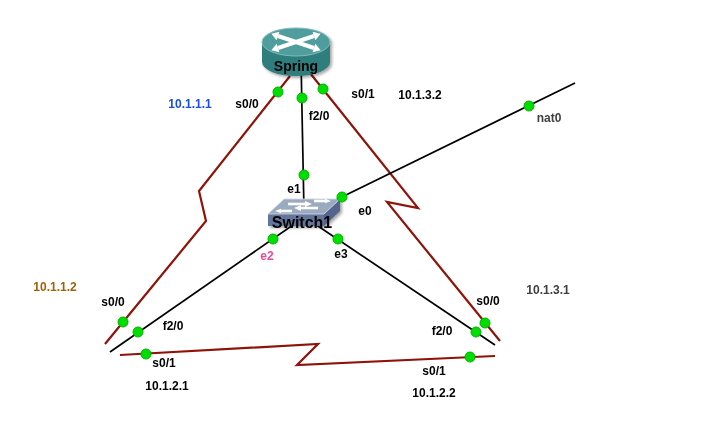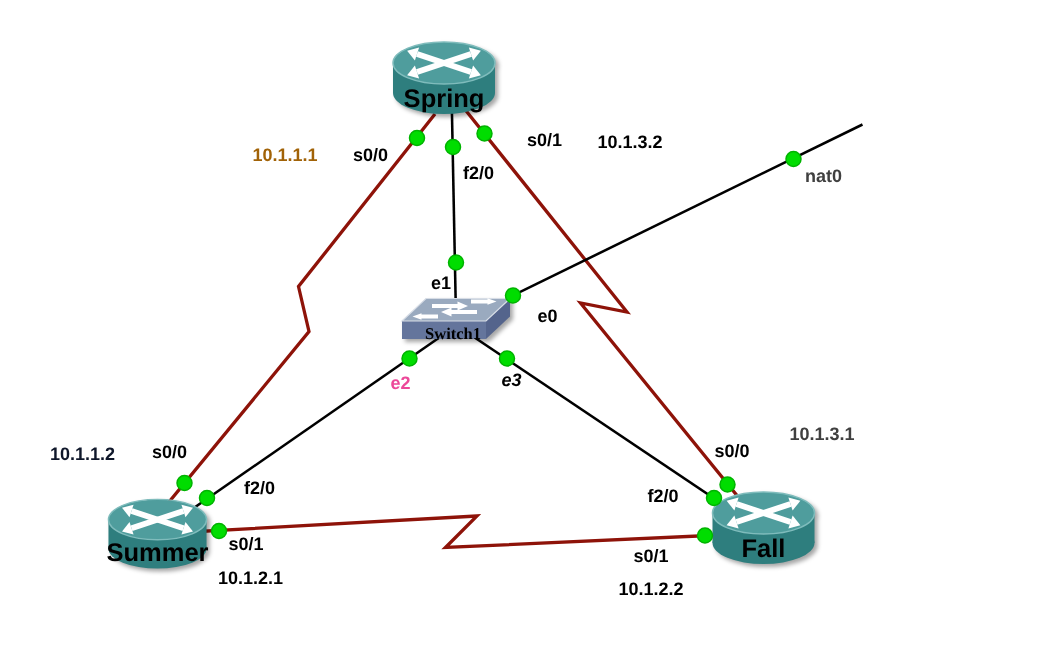--- a/index.html
+++ b/index.html
@@ -6,25 +6,25 @@
   #canvas{
     position:relative;width:706px;height:432px;background:#ffffff;overflow:hidden;
     font-family:"Liberation Sans", sans-serif;
   }
   #wires{position:absolute;left:0;top:0;}
   .device{position:absolute;}
   .device svg{display:block;filter:drop-shadow(2.5px 2.5px 1.5px rgba(0,0,0,0.35));}
   .device.cloud svg{filter:none;}
   .dev-label{
     position:absolute;left:0;right:0;text-align:center;
-    font-weight:bold;font-size:17px;color:#000;line-height:14px;height:14px;
+    font-weight:bold;font-size:14px;color:#000;line-height:14px;height:14px;
     white-space:nowrap;pointer-events:none;
   }
   .router .dev-label{bottom:5px;}
-  .switch .dev-label{bottom:3px;font-size:11px;font-family:Liberation Serif, serif;}
+  .switch .dev-label{bottom:3px;font-size:16px;}
   .cloud .dev-label{top:34px;}
   #dots-layer,#labels-layer{position:absolute;left:0;top:0;width:706px;height:432px;pointer-events:none;}
   .port-dot{
     position:absolute;width:11px;height:11px;border-radius:50%;
     background:#00dd00;border:1px solid #00b300;box-sizing:border-box;
     transform:translate(-50%,-50%);
   }
   .floating-label{
     position:absolute;transform:translate(-50%,-50%);
     font-weight:bold;font-size:12px;color:#000;white-space:nowrap;line-height:13px;
@@ -56,55 +56,21 @@
           <path d="M18,10 L54,22"></path>
         <polygon points="60.6,7.8 55.4,14.3 52.6,5.7" stroke="none"></polygon>
         <polygon points="11.4,24.2 19.4,26.3 16.6,17.7" stroke="none"></polygon>
         <polygon points="60.6,24.2 55.4,17.7 52.6,26.3" stroke="none"></polygon>
         <polygon points="11.4,7.8 19.4,5.7 16.6,14.3" stroke="none"></polygon>
       </g>
     </svg>
     <div class="dev-label">Spring</div>
   </div>
 
-  <div class="device router" style="left:69px;top:331px;width:72px;height:50px">
-    <svg viewBox="0 0 72 52" width="72" height="50">
-      <ellipse cx="36" cy="36" rx="34" ry="14" fill="#2e7e7e"></ellipse>
-      <rect x="2" y="16" width="68" height="20" fill="#2e7e7e"></rect>
-      <ellipse cx="36" cy="16" rx="34" ry="14" fill="#4f9d9d"></ellipse>
-      <ellipse cx="36" cy="16" rx="34" ry="14" fill="none" stroke="#7fbcbc" stroke-width="1"></ellipse>
-      <g stroke="#ffffff" stroke-width="4" fill="#ffffff">
-        <path d="M18,22 L54,10"></path>
-          <path d="M18,10 L54,22"></path>
-        <polygon points="60.6,7.8 55.4,14.3 52.6,5.7" stroke="none"></polygon>
-        <polygon points="11.4,24.2 19.4,26.3 16.6,17.7" stroke="none"></polygon>
-        <polygon points="60.6,24.2 55.4,17.7 52.6,26.3" stroke="none"></polygon>
-        <polygon points="11.4,7.8 19.4,5.7 16.6,14.3" stroke="none"></polygon>
-      </g>
-    </svg>
-    <div class="dev-label">Summer</div>
-  </div>
 
-  <div class="device router" style="left:473px;top:326px;width:72px;height:52px">
-    <svg viewBox="0 0 72 52" width="72" height="52">
-      <ellipse cx="36" cy="36" rx="34" ry="14" fill="#2e7e7e"></ellipse>
-      <rect x="2" y="16" width="68" height="20" fill="#2e7e7e"></rect>
-      <ellipse cx="36" cy="16" rx="34" ry="14" fill="#4f9d9d"></ellipse>
-      <ellipse cx="36" cy="16" rx="34" ry="14" fill="none" stroke="#7fbcbc" stroke-width="1"></ellipse>
-      <g stroke="#ffffff" stroke-width="4" fill="#ffffff">
-        <path d="M18,22 L54,10"></path>
-          <path d="M18,10 L54,22"></path>
-        <polygon points="60.6,7.8 55.4,14.3 52.6,5.7" stroke="none"></polygon>
-        <polygon points="11.4,24.2 19.4,26.3 16.6,17.7" stroke="none"></polygon>
-        <polygon points="60.6,24.2 55.4,17.7 52.6,26.3" stroke="none"></polygon>
-        <polygon points="11.4,7.8 19.4,5.7 16.6,14.3" stroke="none"></polygon>
-      </g>
-    </svg>
-    <div class="dev-label">Fall</div>
-  </div>
 
   <div class="device switch" style="left:262px;top:195px;width:80px;height:38px">
     <svg viewBox="0 0 80 38" width="80" height="38">
       <polygon points="62,19 78,4 78,16 62,31" fill="#54648c"></polygon>
       <polygon points="6,19 62,19 62,31 6,31" fill="#64759c"></polygon>
       <polygon points="6,19 22,4 78,4 62,19" fill="#9aaabf" stroke="#d7dde6" stroke-width="0.8"></polygon>
       <g stroke="#ffffff" stroke-width="2.6" fill="#ffffff">
         <path d="M26,9 L44,9"></path>
           <polygon points="50,9 43,6 43,12" stroke="none"></polygon>
         <path d="M56,13 L38,13"></path>
@@ -130,31 +96,31 @@
       <div class="port-dot" style="left: 338px; top: 239px; background: rgb(0, 221, 0);"></div>
       <div class="port-dot" style="left: 123px; top: 322px; background: rgb(0, 221, 0);"></div>
       <div class="port-dot" style="left: 138px; top: 332px; background: rgb(0, 221, 0);"></div>
       <div class="port-dot" style="left: 146px; top: 354px; background: rgb(0, 221, 0);"></div>
       <div class="port-dot" style="left: 485px; top: 323px; background: rgb(0, 221, 0);"></div>
       <div class="port-dot" style="left: 476px; top: 332px; background: rgb(0, 221, 0);"></div>
       <div class="port-dot" style="left: 470px; top: 357px; background: rgb(0, 221, 0);"></div>
     </div>
 
   <div id="labels-layer">
-      <div class="floating-label" style="left: 190px; top: 104px; color: #a16207;">10.1.1.1</div>
+      <div class="floating-label" style="left: 190px; top: 104px; color: #1d4ed8;">10.1.1.1</div>
       <div class="floating-label" style="left: 247px; top: 104px; color: rgb(0, 0, 0);">s0/0</div>
       <div class="floating-label" style="left: 363px; top: 94px; color: rgb(0, 0, 0);">s0/1</div>
       <div class="floating-label" style="left: 420px; top: 95px; color: rgb(0, 0, 0); text-align: center;">10.1.3.2</div>
       <div class="floating-label" style="left: 319px; top: 116px; color: rgb(0, 0, 0);">f2/0</div>
       <div class="floating-label" style="left: 549px; top: 118px; color: #404040;">nat0</div>
       <div class="floating-label" style="left: 294px; top: 189px; color: #000000;">e1</div>
       <div class="floating-label" style="left: 365px; top: 201px; color: rgb(0, 0, 0); margin-top: 10px;">e0</div>
       <div class="floating-label" style="left: 267px; top: 256px; color: #ec4899;">e2</div>
-      <div class="floating-label" style="left: 341px; top: 254px; color: rgb(0, 0, 0); font-style: italic;">e3</div>
-      <div class="floating-label" style="left: 55px; top: 303px; color: #0f172a;">10.1.1.2</div>
+      <div class="floating-label" style="left: 341px; top: 254px; color: rgb(0, 0, 0);">e3</div>
+      <div class="floating-label" style="left: 55px; top: 287px; color: #a16207;">10.1.1.2</div>
       <div class="floating-label" style="left: 113px; top: 302px; color: rgb(0, 0, 0);">s0/0</div>
       <div class="floating-label" style="left: 173px; top: 326px; color: rgb(0, 0, 0);">f2/0</div>
       <div class="floating-label" style="left: 164px; top: 363px; color: rgb(0, 0, 0);">s0/1</div>
       <div class="floating-label" style="left: 167px; top: 386px; color: rgb(0, 0, 0);">10.1.2.1</div>
       <div class="floating-label" style="left: 488px; top: 301px; color: rgb(0, 0, 0);">s0/0</div>
       <div class="floating-label" style="left: 548px; top: 290px; color: #404040;">10.1.3.1</div>
       <div class="floating-label" style="left: 442px; top: 331px; color: rgb(0, 0, 0);">f2/0</div>
       <div class="floating-label" style="left: 434px; top: 371px; color: rgb(0, 0, 0);">s0/1</div>
       <div class="floating-label" style="left: 434px; top: 393px; color: rgb(0, 0, 0);">10.1.2.2</div>
     </div>

